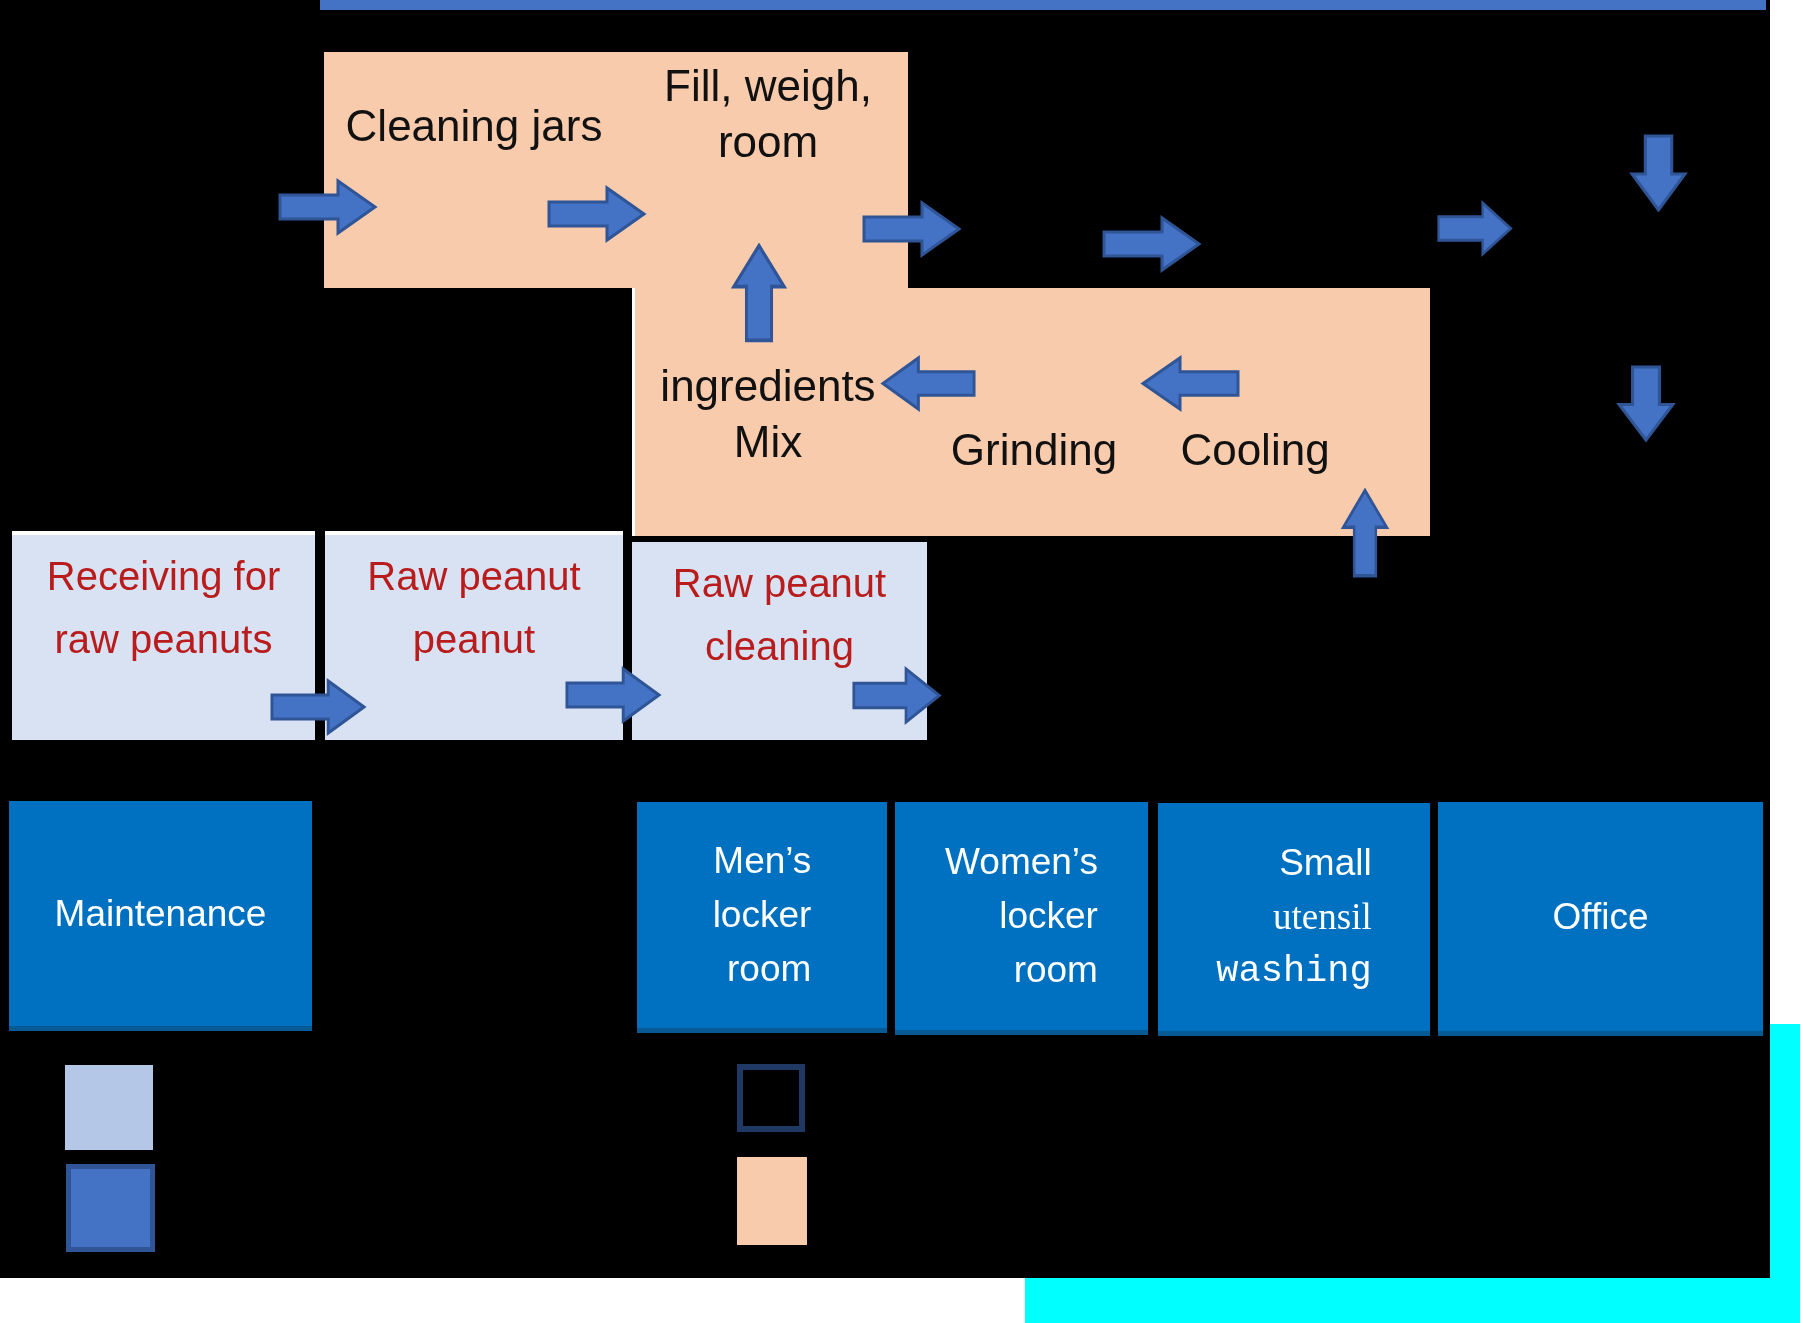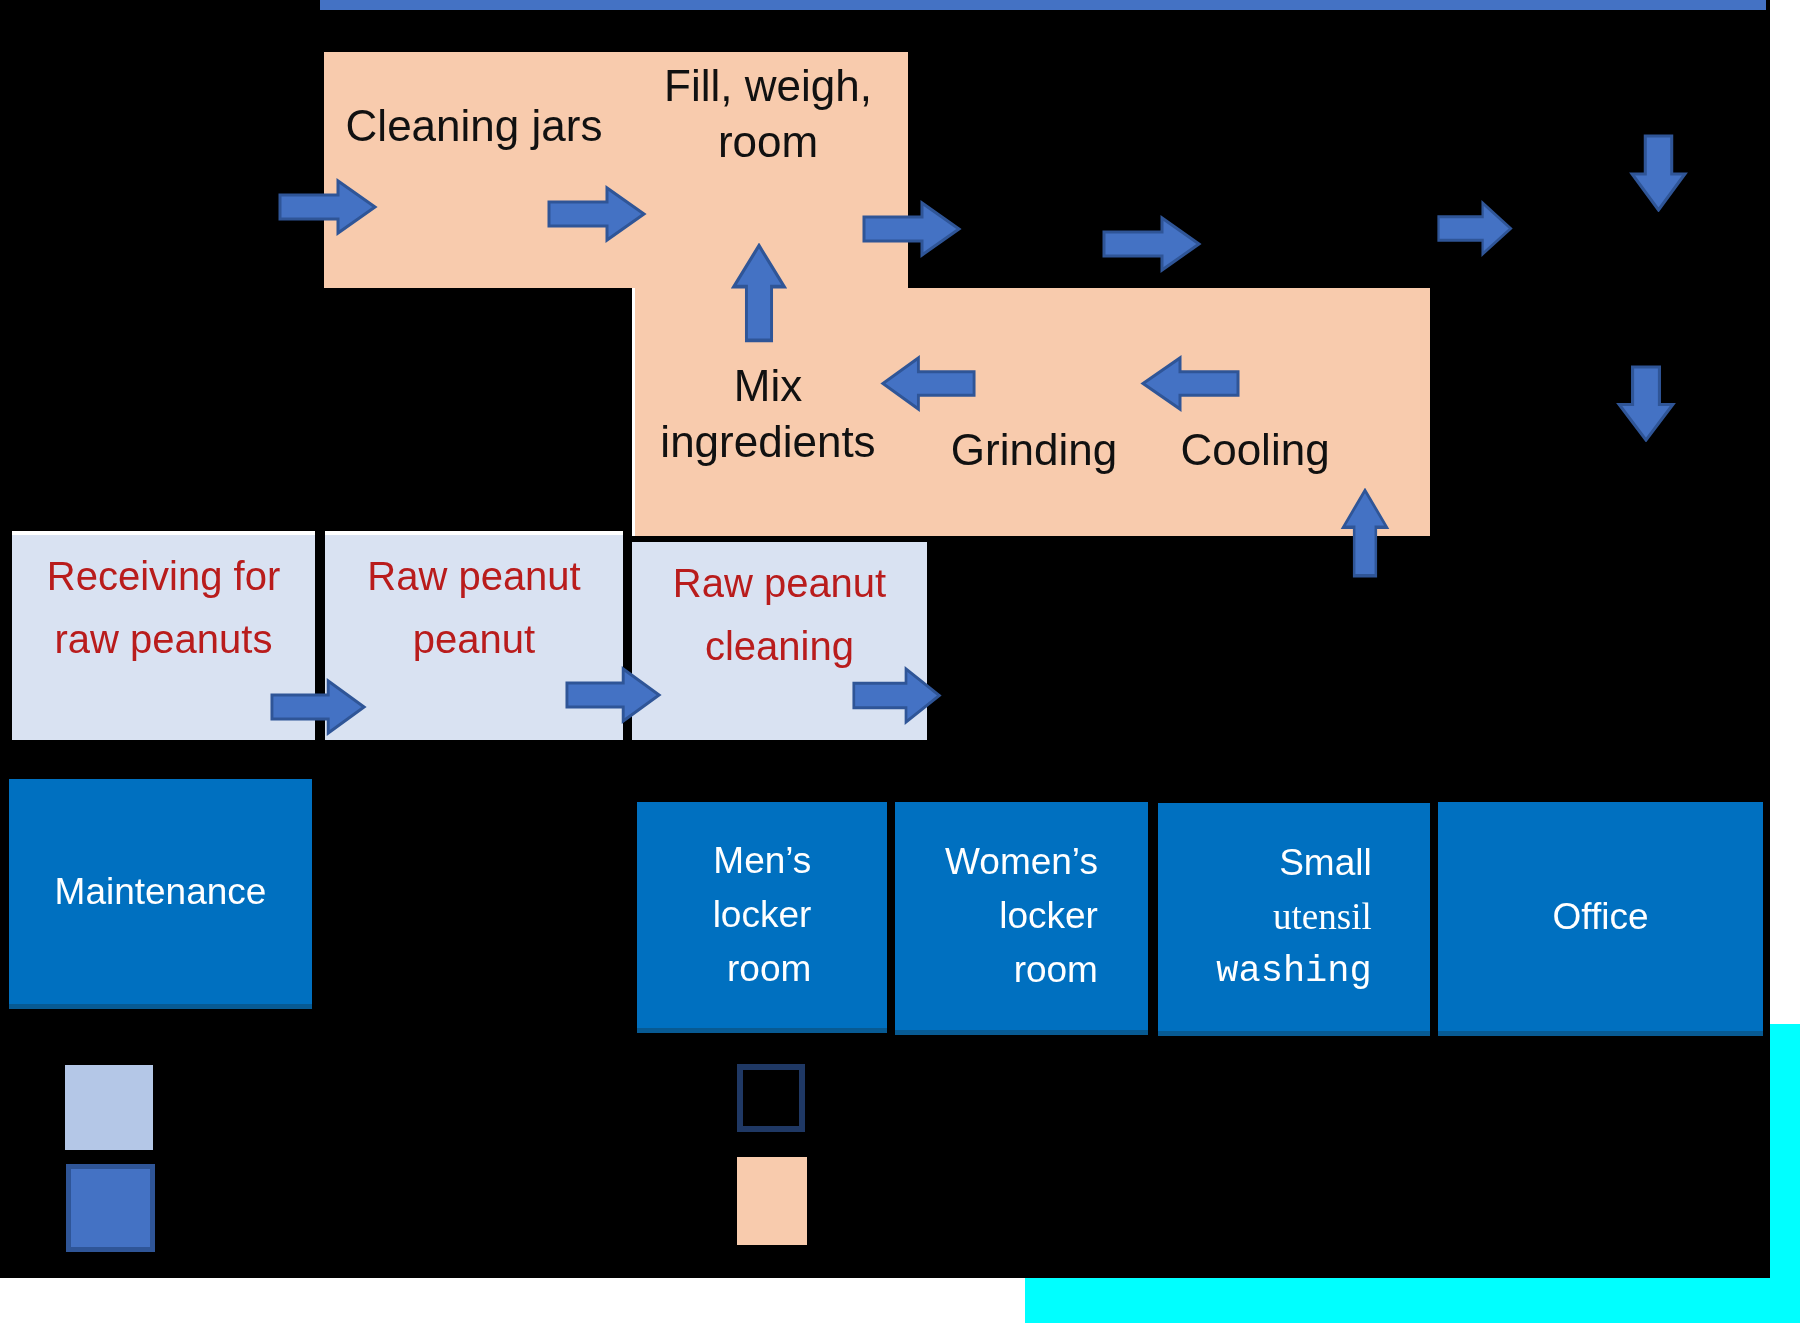--- a/index.html
+++ b/index.html
@@ -52,22 +52,22 @@
   <div class="abs peach-b"></div>
 
   <div class="abs plabel" style="left:324px;top:98px;width:300px;">
     <span>Cleaning jars</span>
   </div>
   <div class="abs plabel" style="left:618px;top:58px;width:300px;">
     <span>Fill, weigh,</span>
     <span>room</span>
   </div>
   <div class="abs plabel" style="left:618px;top:358px;width:300px;">
+    <span>ingredients</span>
     <span>Mix</span>
-    <span>ingredients</span>
   </div>
   <div class="abs plabel" style="left:884px;top:422px;width:300px;">
     <span>Grinding</span>
   </div>
   <div class="abs plabel" style="left:1105px;top:422px;width:300px;">
     <span>Cooling</span>
   </div>
 
   <div class="abs rawbox bordered" style="left:12px;top:531px;width:303px;height:209px;">
     <span>Receiving for</span>
@@ -75,21 +75,21 @@
   </div>
   <div class="abs rawbox bordered" style="left:325px;top:531px;width:298px;height:209px;">
     <span>Raw peanut</span>
     <span>peanut</span>
   </div>
   <div class="abs rawbox" style="left:632px;top:542px;width:295px;height:198px;">
     <span>Raw peanut</span>
     <span>cleaning</span>
   </div>
 
-  <div class="abs room" style="left:9px;top:779px;width:303px;height:230px;">
+  <div class="abs room" style="left:9px;top:801px;width:303px;height:230px;">
     <span>Maintenance</span>
   </div>
   <div class="abs room" style="left:637px;top:802px;width:250px;height:231px;">
     <span>
         <span style="display:block;">Men’s</span>
         <span style="display:block;">locker</span>
         <span style="display:block;">room</span>
       </span>
   </div>
   <div class="abs room" style="left:895px;top:802px;width:253px;height:233px;">

